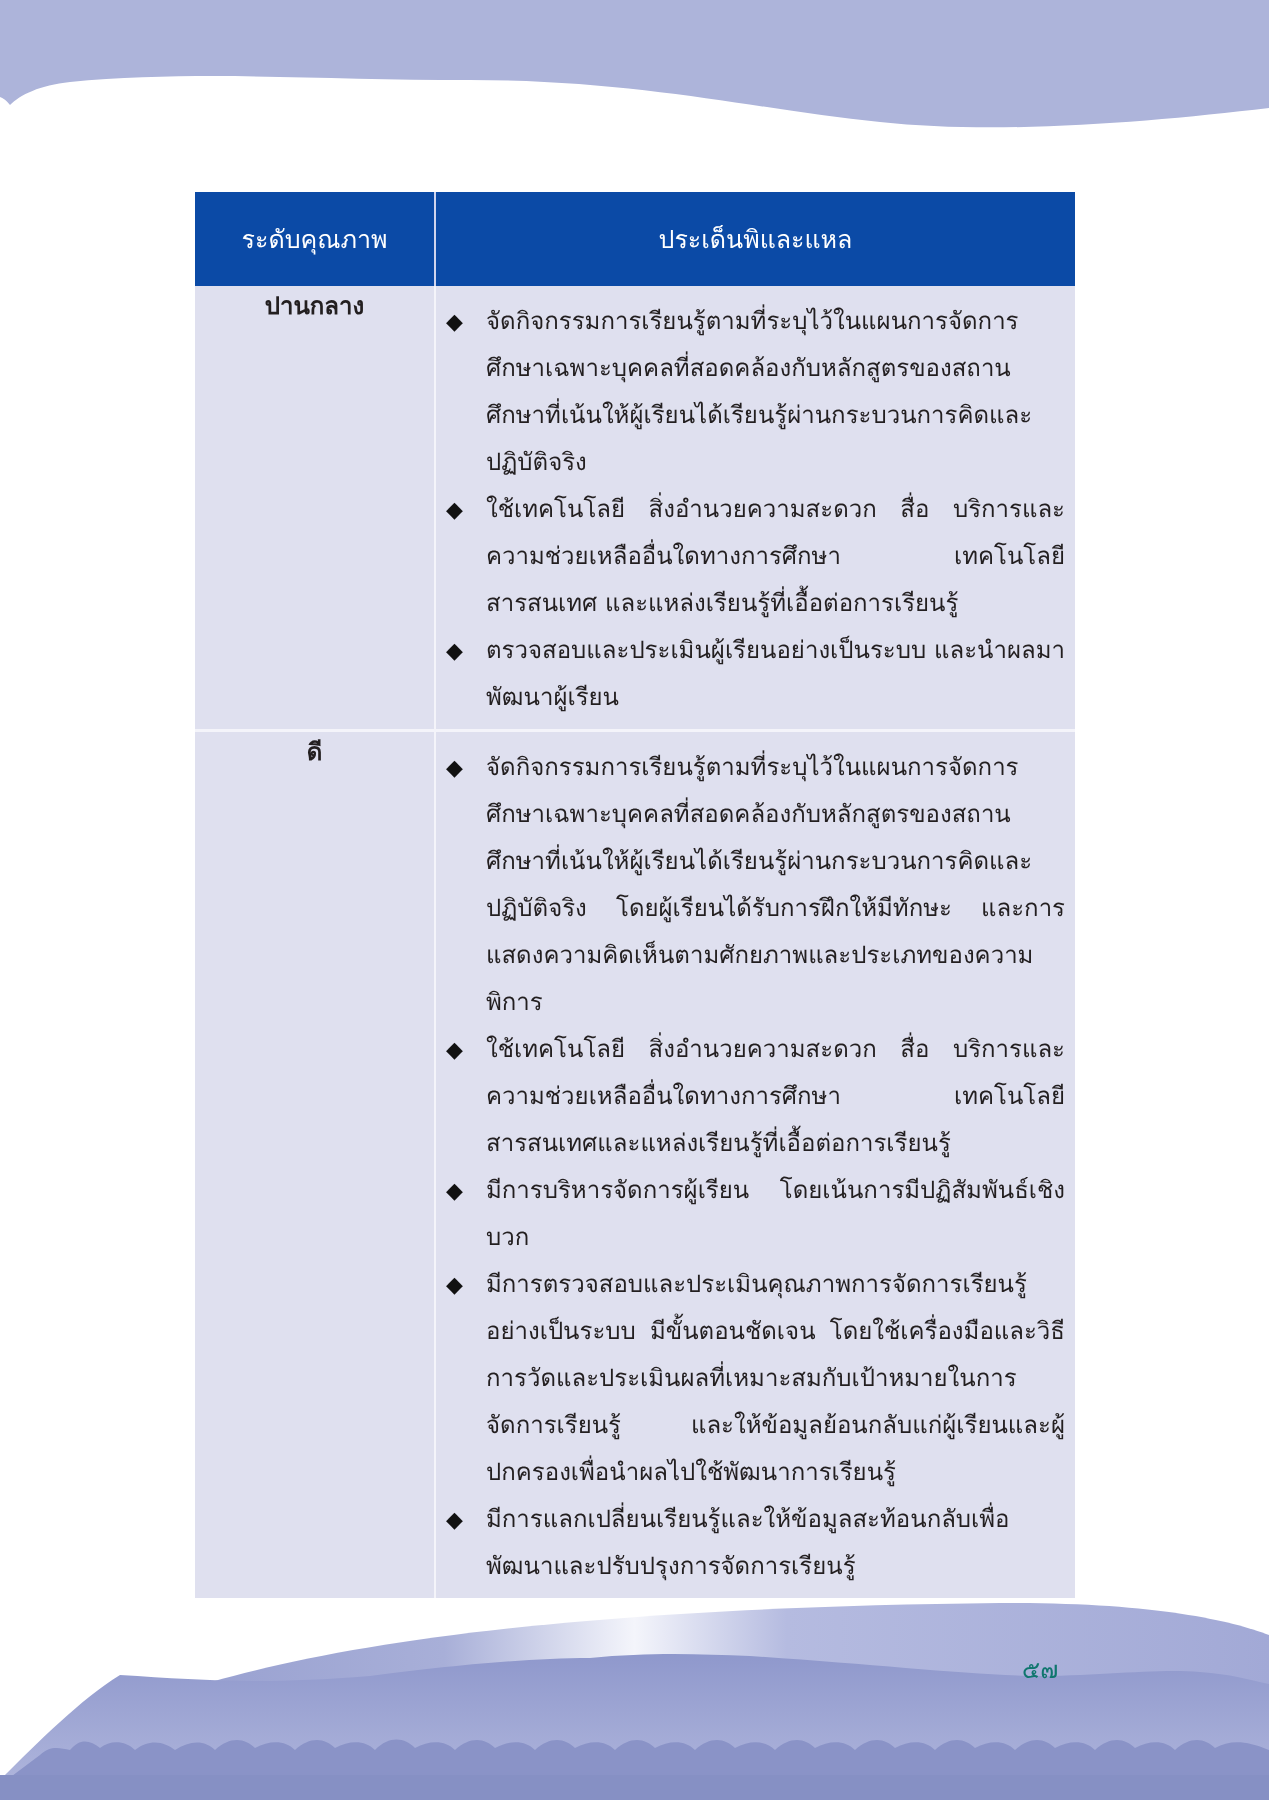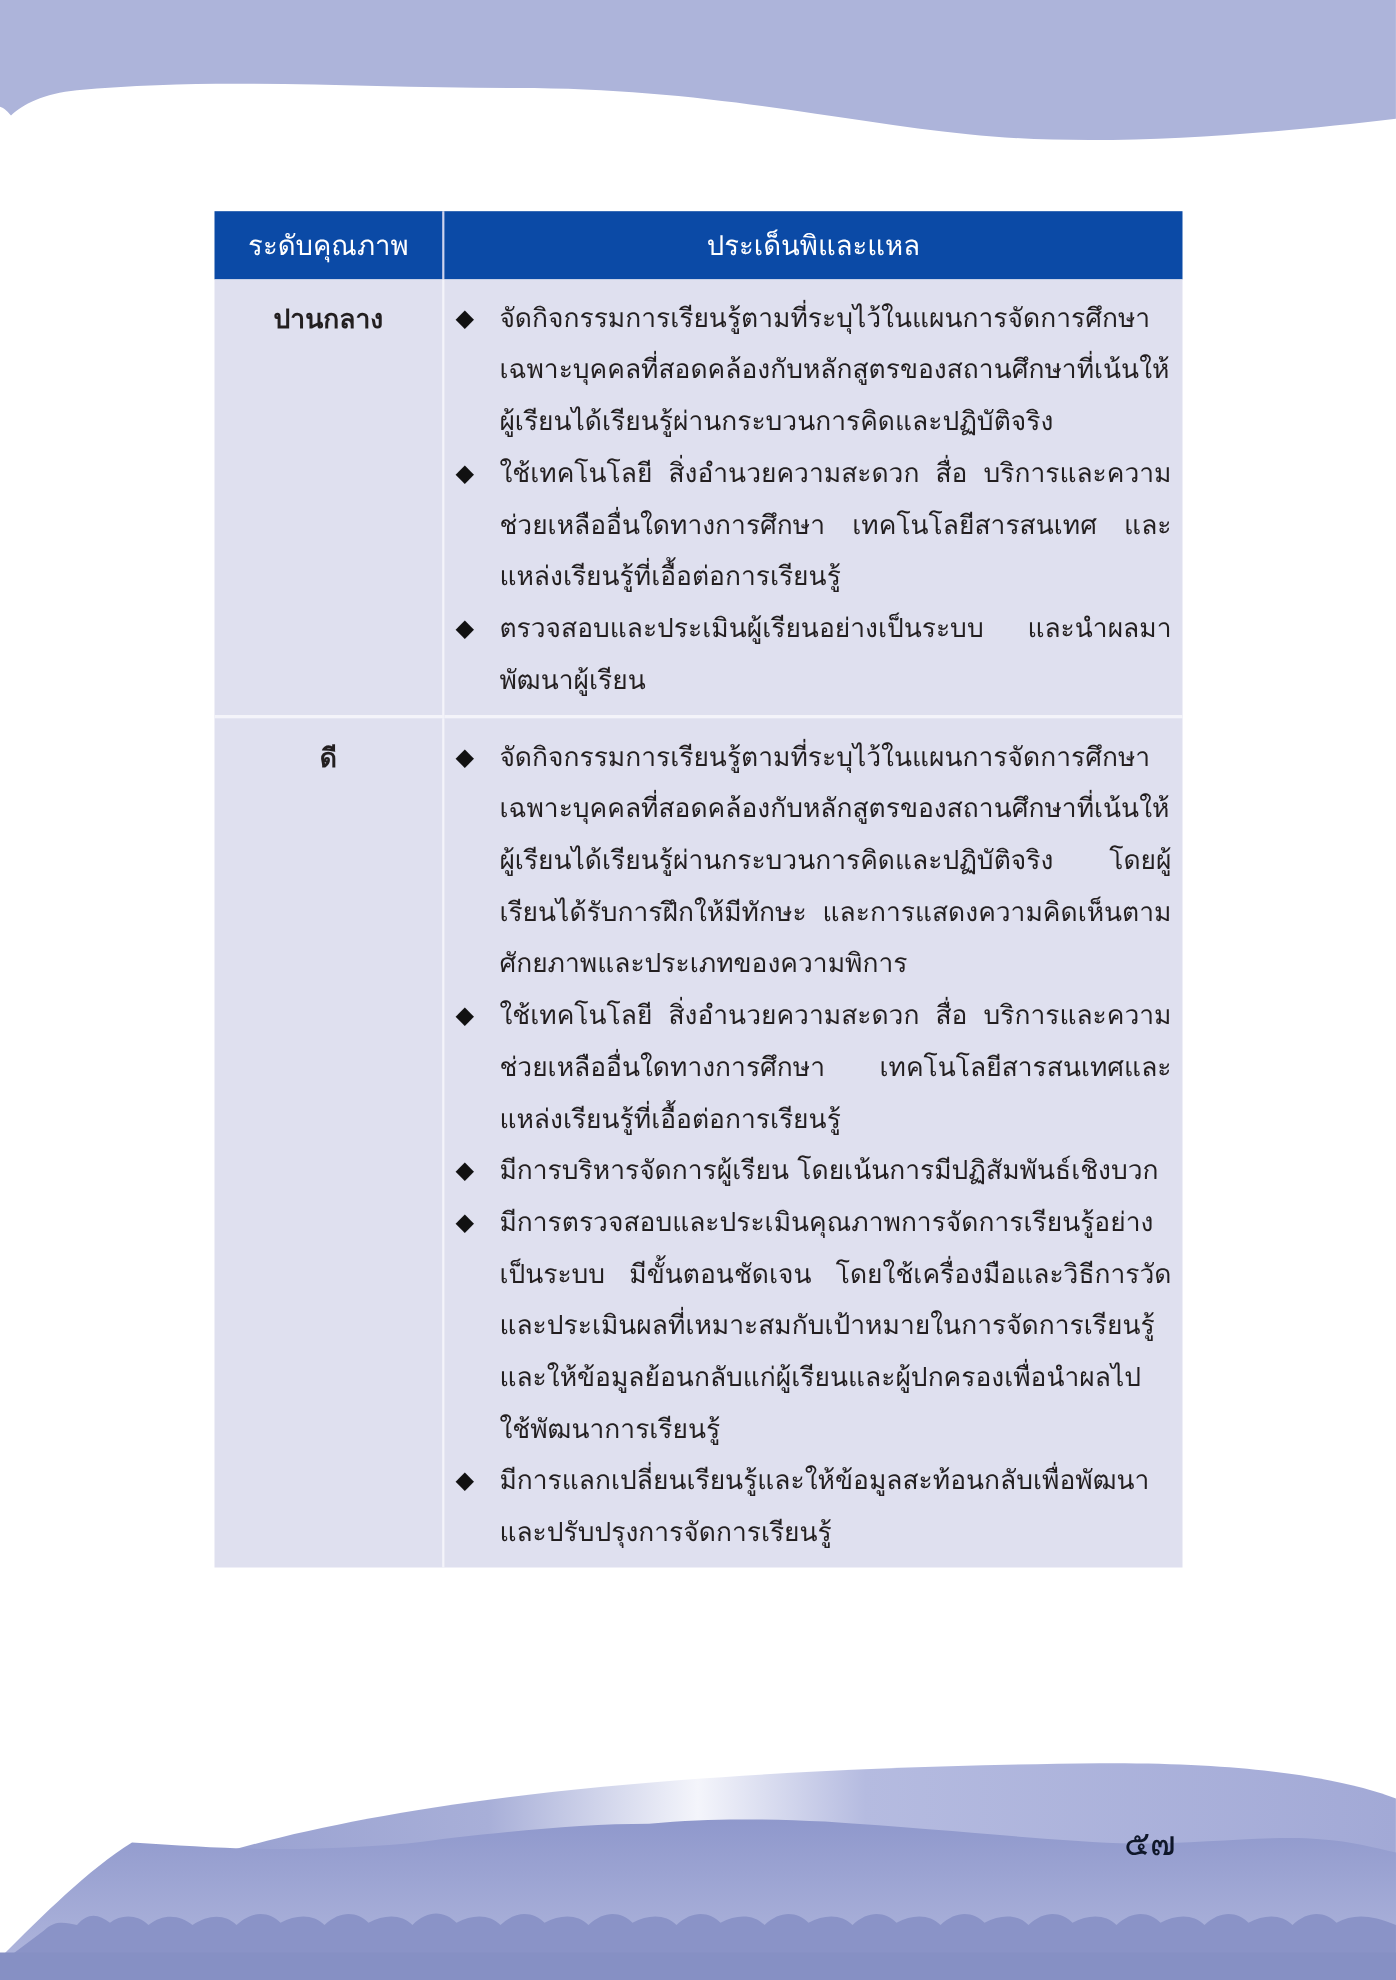--- a/index.html
+++ b/index.html
@@ -1,25 +1,25 @@
 <!DOCTYPE html>
 <html><head>
 <meta charset="utf-8">
 <style>
   html, body { margin:0; padding:0; }
   body { width:1269px; height:1800px; position:relative; background:#ffffff; overflow:hidden;
          font-family:"DejaVu Sans", "Liberation Sans", sans-serif; color:#231f20; }
   .top-wave { position:absolute; left:0; top:0; width:1269px; height:140px; }
   .bottom-wave { position:absolute; left:0; top:1580px; width:1269px; height:220px; }
-  .page-number { position:absolute; left:1022px; top:1650px; font-size:31px; color:#0f172a; }
+  .page-number { position:absolute; left:1022px; top:1650px; font-size:24px; color:#0f766e; }
   table.quality { position:absolute; left:195px; top:192px; width:880px; border-collapse:collapse; table-layout:fixed; }
-  table.quality th { background:#0b4aa6; color:#ffffff; font-weight:normal; font-size:25px; height:62px; padding:0; }
+  table.quality th { background:#0b4aa6; color:#ffffff; font-weight:normal; font-size:25px; height:62px; padding:16px; }
   table.quality th.c1 { width:207px; border-right:2px solid #cfd4ee; }
   table.quality td { background:#dfe0ef; vertical-align:top; font-size:24px; }
-  table.quality td.level { text-align:center; padding-top:16px; font-weight:bold; border-right:2px solid #f4f4fa; }
+  table.quality td.level { text-align:center; padding-top:0; font-weight:bold; border-right:2px solid #f4f4fa; }
   table.quality tr.row + tr.row td { border-top:3px solid #f4f4fa; }
   td.items { padding:12px 10px 8px 10px; }
   .bullet { display:flex; align-items:flex-start; line-height:47px; }
   .bullet .dia { width:40px; flex:0 0 40px; font-size:22px; line-height:47px; color:#111; }
   .bullet .txt { flex:1; text-align:justify; }
 </style>
 </head>
 <body>
 
 <svg class="top-wave" viewBox="0 0 1269 140" preserveAspectRatio="none">

